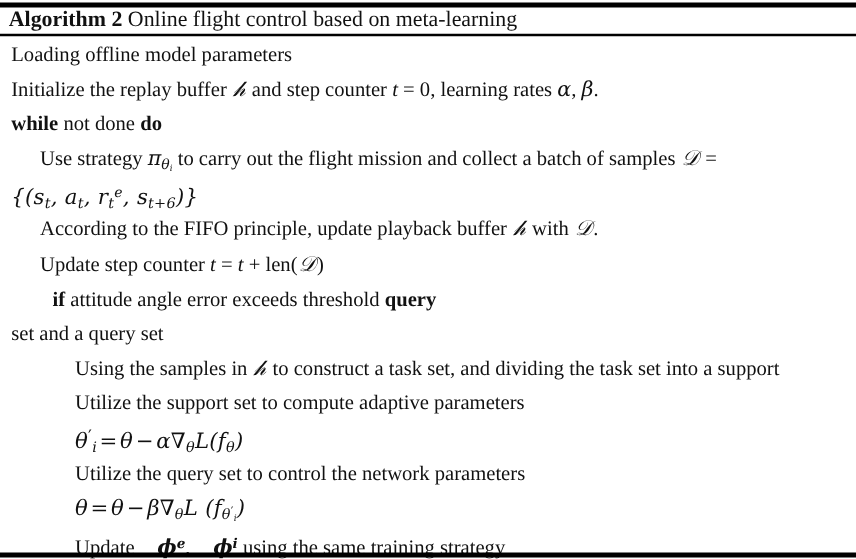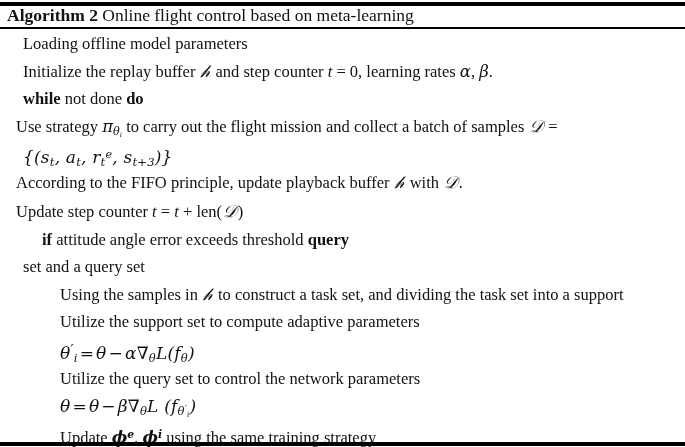--- a/index.html
+++ b/index.html
@@ -79,22 +79,22 @@
     white-space: nowrap;
     padding-left: 7px;
     box-sizing: border-box;
   }
   .line.tall {
     line-height: 29px;
     height: 29px;
   }
 
   
-  .ind0 { padding-left: 23px; }
-  .ind1 { padding-left: 16px; }
+  .ind0 { padding-left: 9px; }
+  .ind1 { padding-left: 32px; }
   .ind2 { padding-left: 42px; }
   .ind3 { padding-left: 60px; }
 
   
   .kw { font-weight: bold; }
   .mathvar {
     font-family: "Liberation Serif", "DejaVu Serif", serif;
     font-style: italic;
   }
   .cal {
@@ -104,20 +104,21 @@
     padding: 0 1px;
   }
   .greek {
     font-family: "DejaVu Serif", "Liberation Serif", serif;
     font-style: italic;
   }
   .greek-b {
     font-family: "DejaVu Serif", "Liberation Serif", serif;
     font-style: italic;
     font-weight: bold;
+    margin-left: 14px;
   }
   .eq {
     font-family: "DejaVu Serif", "Liberation Serif", serif;
     font-style: italic;
     font-size: 17px;
     letter-spacing: 0.2px;
   }
   .eq .op {
     font-style: normal;
     padding: 0 2px;
@@ -175,21 +176,21 @@
       <span class="kw">while</span>
       <span>not done</span>
       <span class="kw">do</span>
     </div>
 
     <div class="line ind1">
       <span>Use strategy <span class="greek">π<sub>θ<span class="sub-sub">i</span></sub></span> to carry out the flight mission and collect a batch of samples <span class="cal">𝒟</span> =</span>
     </div>
 
     <div class="line ind0 tall">
-      <span class="eq">{(<span>s<sub>t</sub></span>, <span>a<sub>t</sub></span>, <span>r<sub>t</sub><sup>e</sup></span>, <span>s<sub>t+3</sub></span>)}</span>
+      <span class="eq">{(<span>s<sub>t</sub></span>, <span>a<sub>t</sub></span>, <span>r<sub>t</sub><sup>e</sup></span>, <span>s<sub>t+6</sub></span>)}</span>
     </div>
 
     <div class="line ind1">
       <span>According to the FIFO principle, update playback buffer <span class="cal">𝒽</span> with <span class="cal">𝒟</span>.</span>
     </div>
 
     <div class="line ind1 tall">
       <span>Update step counter <span class="mathvar">t</span> = <span class="mathvar">t</span> + len(<span class="cal">𝒟</span>)</span>
     </div>
 

